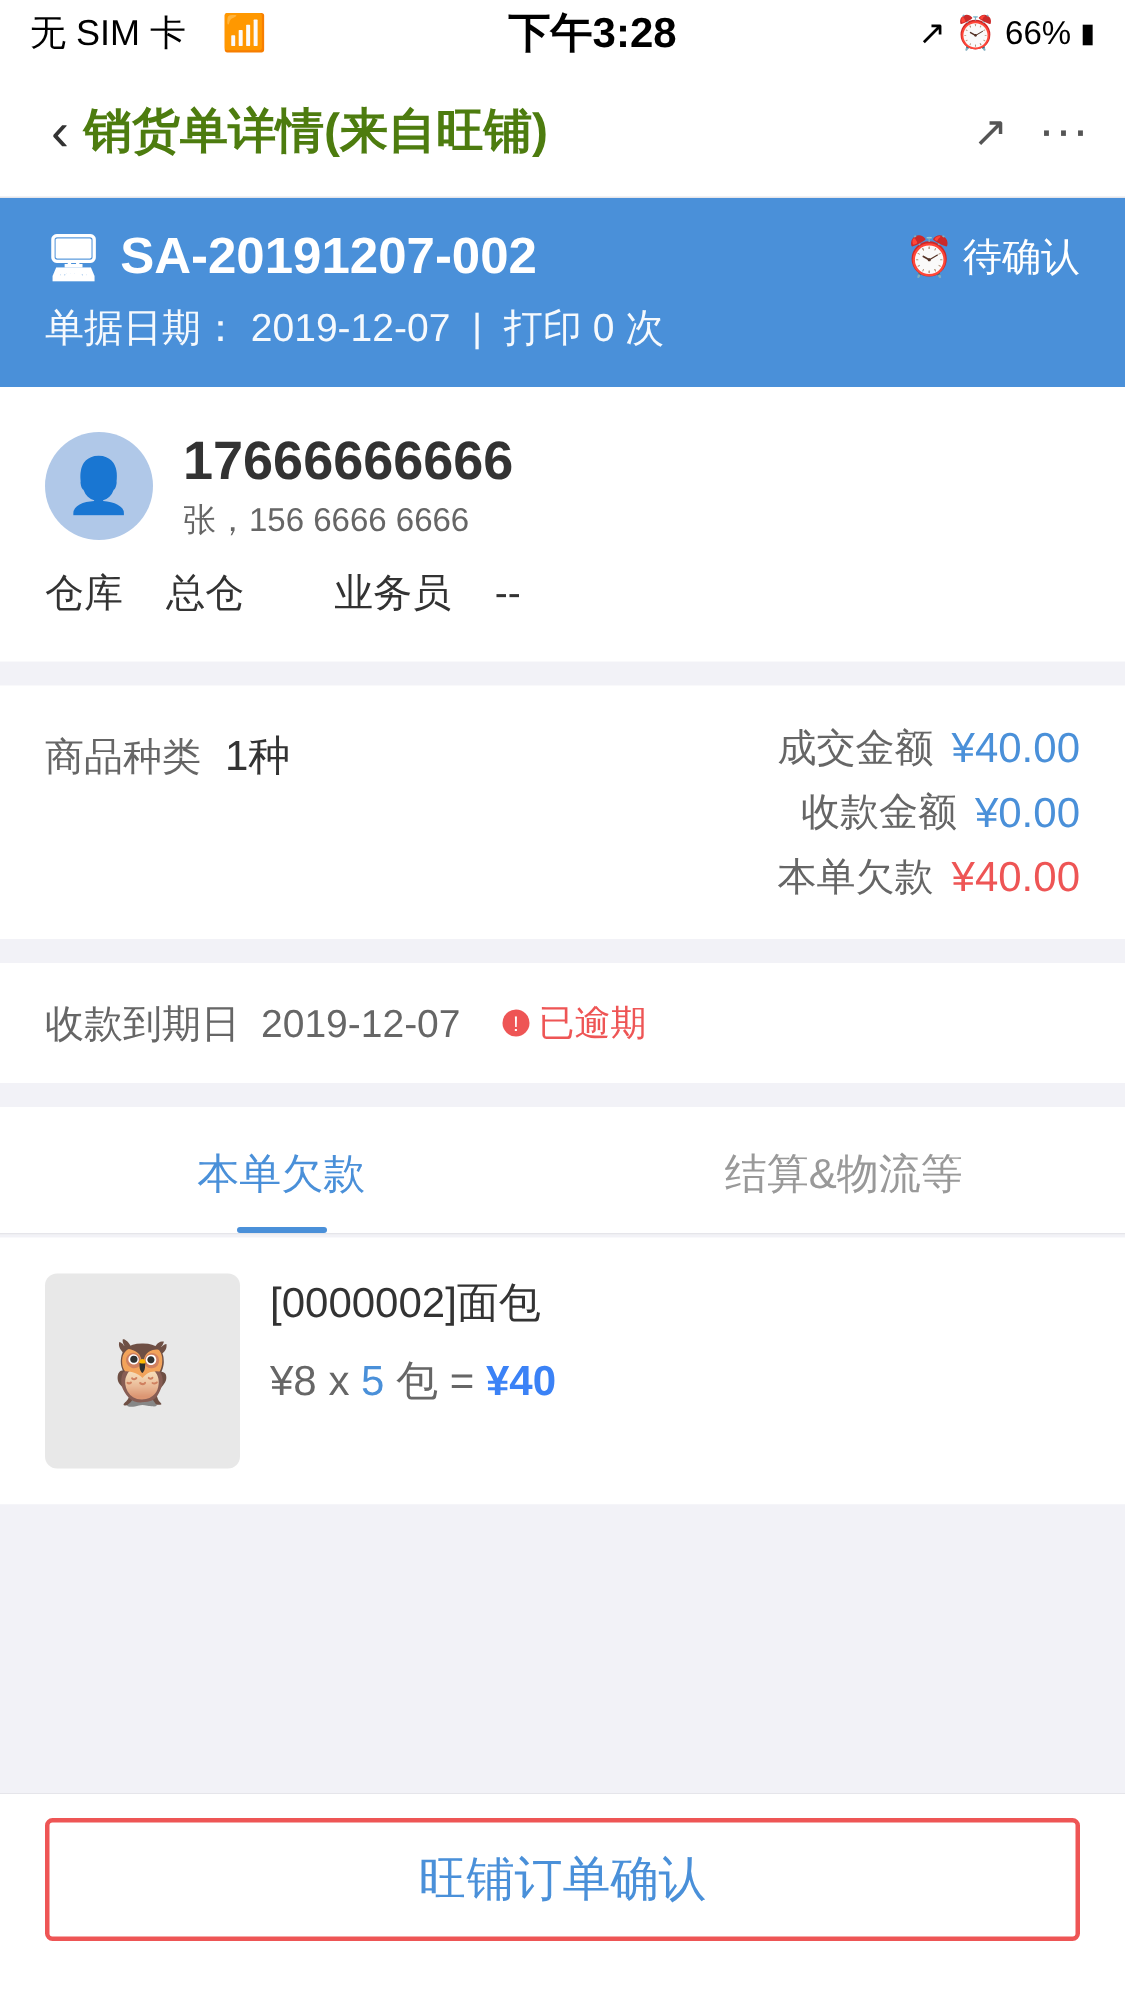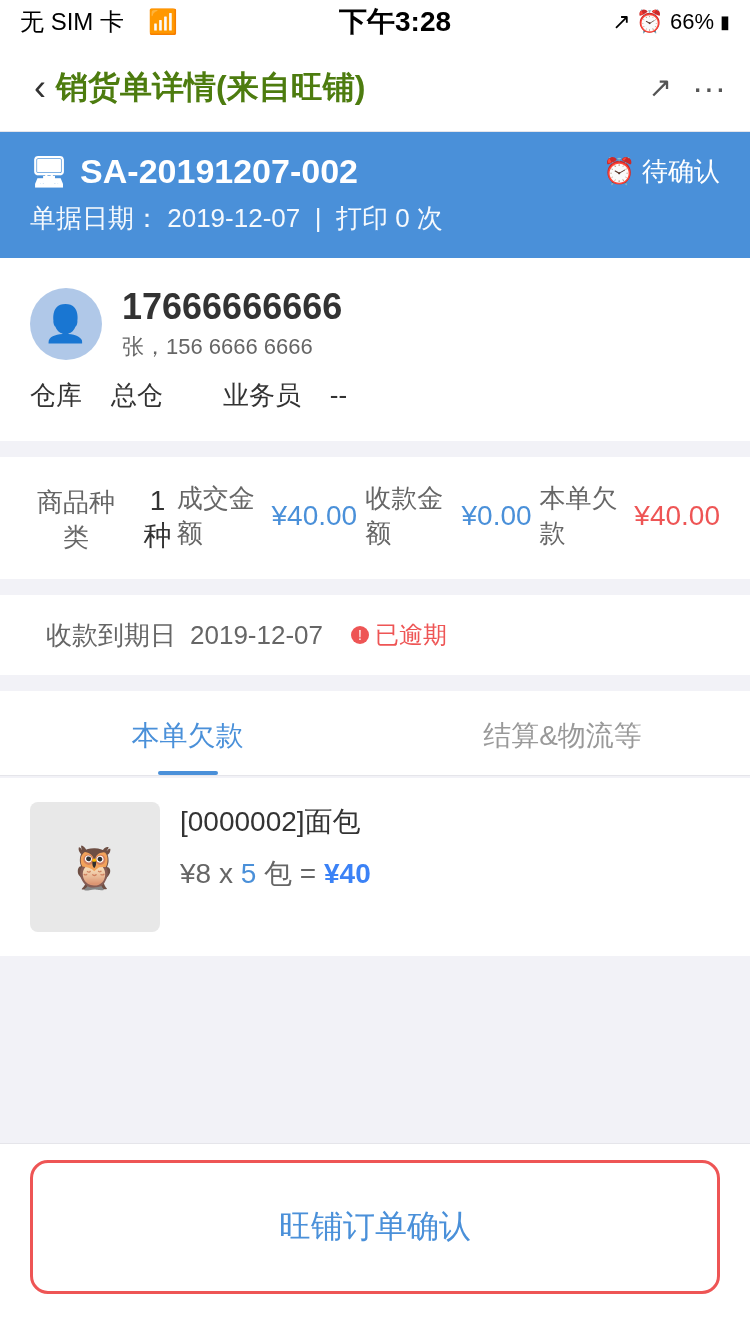--- a/index.html
+++ b/index.html
@@ -153,38 +153,38 @@
       gap: 16px;
       font-size: 26px;
       color: #666;
       padding-top: 4px;
       text-align: center;
     }
     .summary-left-label { color: #666; }
     .summary-left-value { color: #333; font-size: 28px; }
     .summary-right {
       display: flex;
-      flex-direction: row;
+      flex-direction: column;
       align-items: flex-end;
       gap: 8px;
     }
     .summary-item {
       display: flex;
       align-items: center;
       gap: 12px;
       font-size: 26px;
     }
     .summary-item-label { color: #666; }
     .summary-item-value { color: #4a90d9; font-size: 28px; }
     .summary-item-value.red { color: #e55; }
 
     
     .due-date-card {
       background: #fff;
-      padding: 22px 46px;
+      padding: 22px 30px;
       margin-bottom: 16px;
       display: flex;
       align-items: center;
       gap: 14px;
       font-size: 26px;
       color: #666;
     }
     .overdue-badge {
       background: #fff;
       color: #e55;
@@ -292,24 +292,24 @@
       bottom: 0;
       left: 0;
       width: 750px;
       background: #fff;
       padding: 16px 30px 40px;
       border-top: 1px solid #e5e5ea;
     }
     .confirm-btn {
       display: block;
       width: 100%;
-      padding: 42px;
+      padding: 16px;
       background: #fff;
       border: 3px solid #e55;
-      border-radius: 18px;
+      border-radius: 5px;
       color: #4a90d9;
       font-size: 32px;
       font-weight: 500;
       text-align: center;
       cursor: pointer;
     }
   </style>
 </head>
 <body>
 

